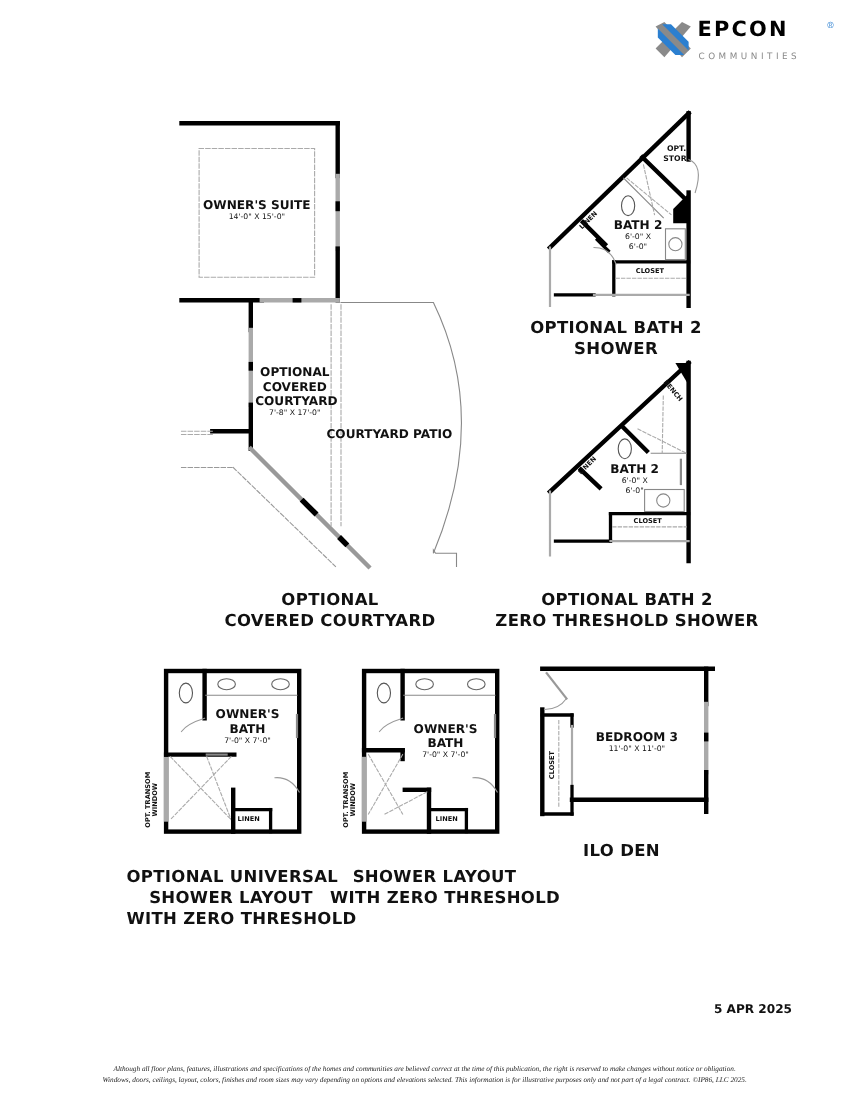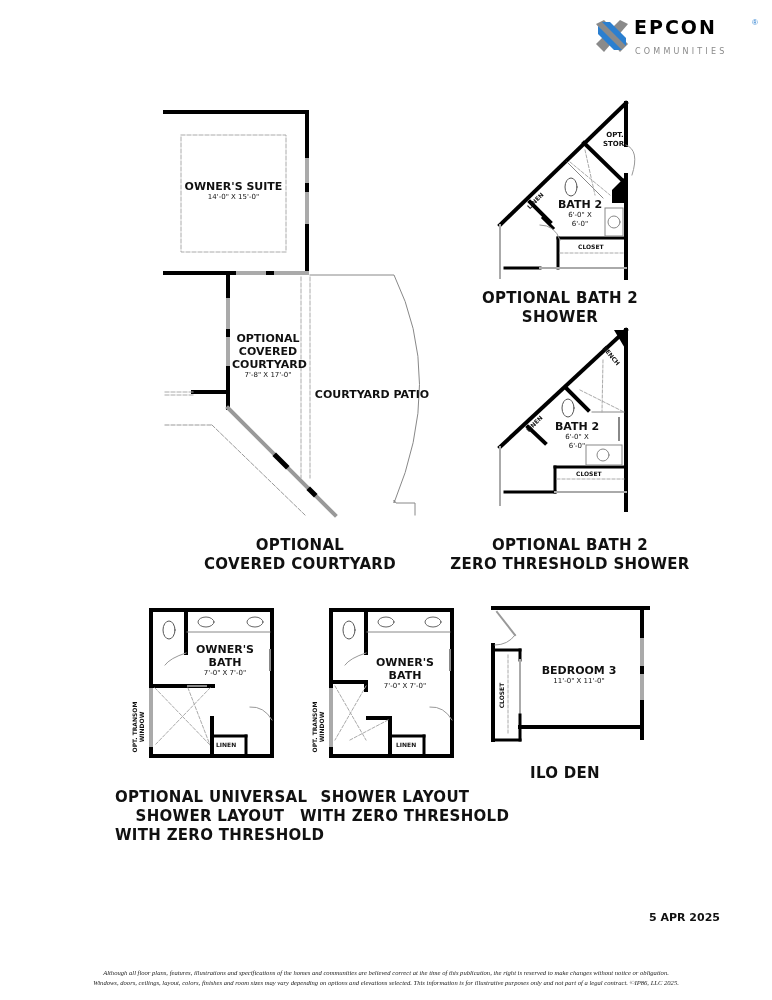--- a/index.html
+++ b/index.html
@@ -178,21 +178,21 @@
 <div class="room" style="left:181px;top:180px;width:105px;">
   <div class="nm">OWNER'S SUITE</div>
   <div class="dm">14'-0" X 15'-0"</div>
 </div>
 <div class="room" style="left:232px;top:332px;width:72px;">
   <div class="nm">OPTIONAL</div>
   <div class="nm">COVERED</div>
   <div class="nm">COURTYARD</div>
   <div class="dm">7'-8" X 17'-0"</div>
 </div>
-<div class="room" style="left:312px;top:388px;width:120px;">
+<div class="room" style="left:294px;top:388px;width:120px;">
   <div class="nm">COURTYARD PATIO</div>
 </div>
 <div class="caption" style="left:190px;top:536px;width:220px;">
   <div>OPTIONAL</div>
   <div>COVERED COURTYARD</div>
 </div>
 
 <div class="small" style="left:600px;top:131px;text-align:center;width:30px;font-size:7px;line-height:9px;">
   <div>OPT.</div>
   <div>STOR.</div>

